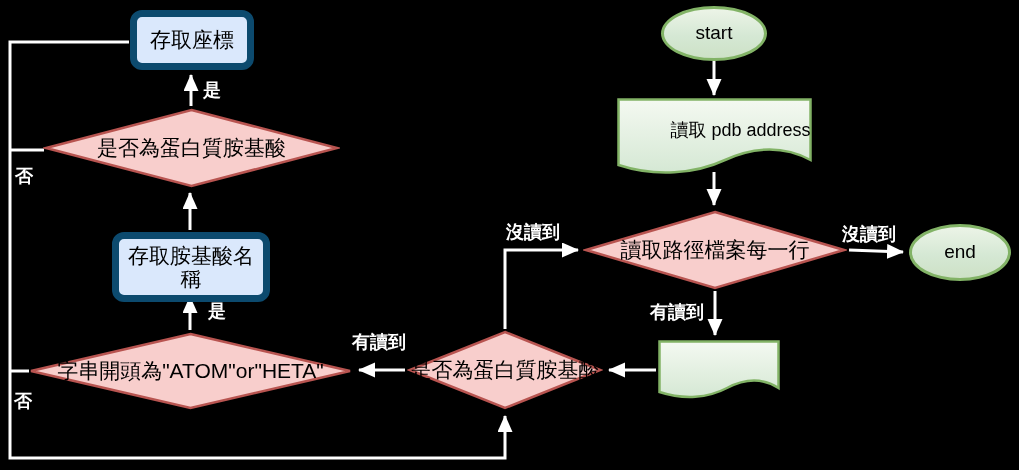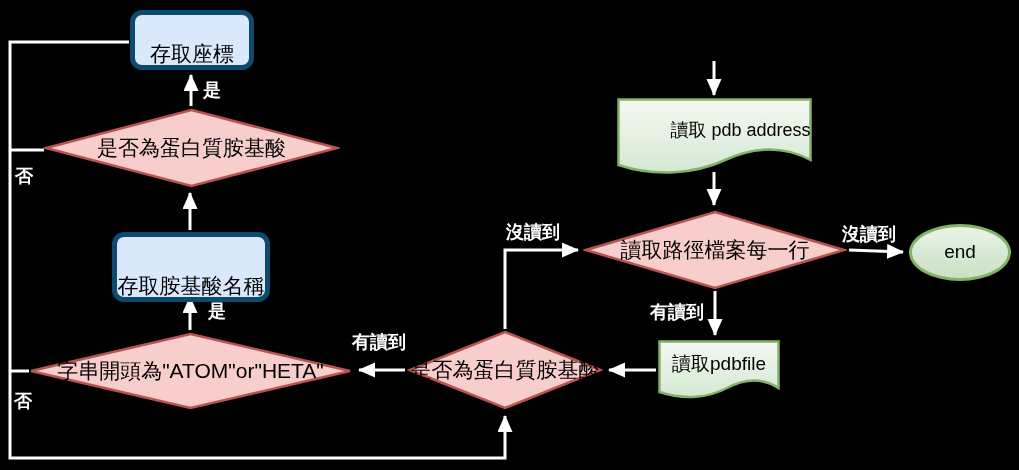--- a/index.html
+++ b/index.html
@@ -11,25 +11,24 @@
     overflow:hidden;
   }
   #edges{position:absolute;left:0;top:0;width:1019px;height:470px;}
   .node{
     position:absolute;
     display:flex;align-items:center;justify-content:center;
     color:#000;text-align:center;line-height:1.1;
   }
   .process{
     background:#dae8fc;
-    border:5px solid #0c4a6e;
+    border:7px solid #0c4a6e;
     border-radius:12px;
     font-size:21px;
     box-sizing:border-box;
-    align-items:flex-end;
   }
   .decision{font-size:21px;}
   .decision svg{position:absolute;left:0;top:0;}
   .decision .lbl{position:relative;z-index:1;white-space:nowrap;}
   .terminator{
     border:3px solid #82b366;
     border-radius:50%;
     background:linear-gradient(180deg,#ecf4e7 0%,#d5e8d4 55%,#cde1c6 100%);
     font-size:19px;
     box-sizing:border-box;
@@ -93,20 +92,23 @@
     <span class="lbl">字串開頭為"ATOM"or"HETA"</span>
   </div>
 
   <div class="node decision" style="left:407px;top:330px;width:196px;height:80px;">
     <svg width="196" height="80">
       <polygon points="98,2 193,40 98,78 3,40" fill="#f8cecc" stroke="#b85450" stroke-width="2.5"></polygon>
     </svg>
     <span class="lbl">是否為蛋白質胺基酸</span>
   </div>
 
+  <div class="node terminator" style="left:661px;top:6px;width:106px;height:55px;">
+    <span class="lbl">start</span>
+  </div>
 
   <div class="node document" style="left:617px;top:98px;width:195px;height:80px;padding-left:40px;">
     <svg width="195" height="80">
       <defs>
         <linearGradient id="docgrad1" x1="0" y1="0" x2="0" y2="1">
           <stop offset="0" stop-color="#f4f9f1"></stop>
           <stop offset="1" stop-color="#d5e8d4"></stop>
         </linearGradient>
       </defs>
       <path d="M1.5,1.5 L193.5,1.5 L193.5,62 C168,48 138,48 108,62 C78,76 38,79 1.5,67 Z" fill="url(#docgrad1)" stroke="#82b366" stroke-width="2.5"></path>
@@ -128,21 +130,20 @@
   <div class="node document" style="left:658px;top:340px;width:122px;height:62px;font-size:19px;">
     <svg width="122" height="62">
       <defs>
         <linearGradient id="docgrad2" x1="0" y1="0" x2="0" y2="1">
           <stop offset="0" stop-color="#f4f9f1"></stop>
           <stop offset="1" stop-color="#d5e8d4"></stop>
         </linearGradient>
       </defs>
       <path d="M1.5,1.5 L120.5,1.5 L120.5,48 C105,38 88,38 69,48 C50,58 26,60 1.5,52 Z" fill="url(#docgrad2)" stroke="#82b366" stroke-width="2.5"></path>
     </svg>
-    <span class="lbl">讀取pdbfile</span>
   </div>
 
   <div class="edge-label" style="left:203px;top:78px;">是</div>
 
   <div class="edge-label" style="left:15px;top:164px;">否</div>
 
   <div class="edge-label" style="left:208px;top:299px;">是</div>
 
   <div class="edge-label" style="left:14px;top:389px;">否</div>
 

